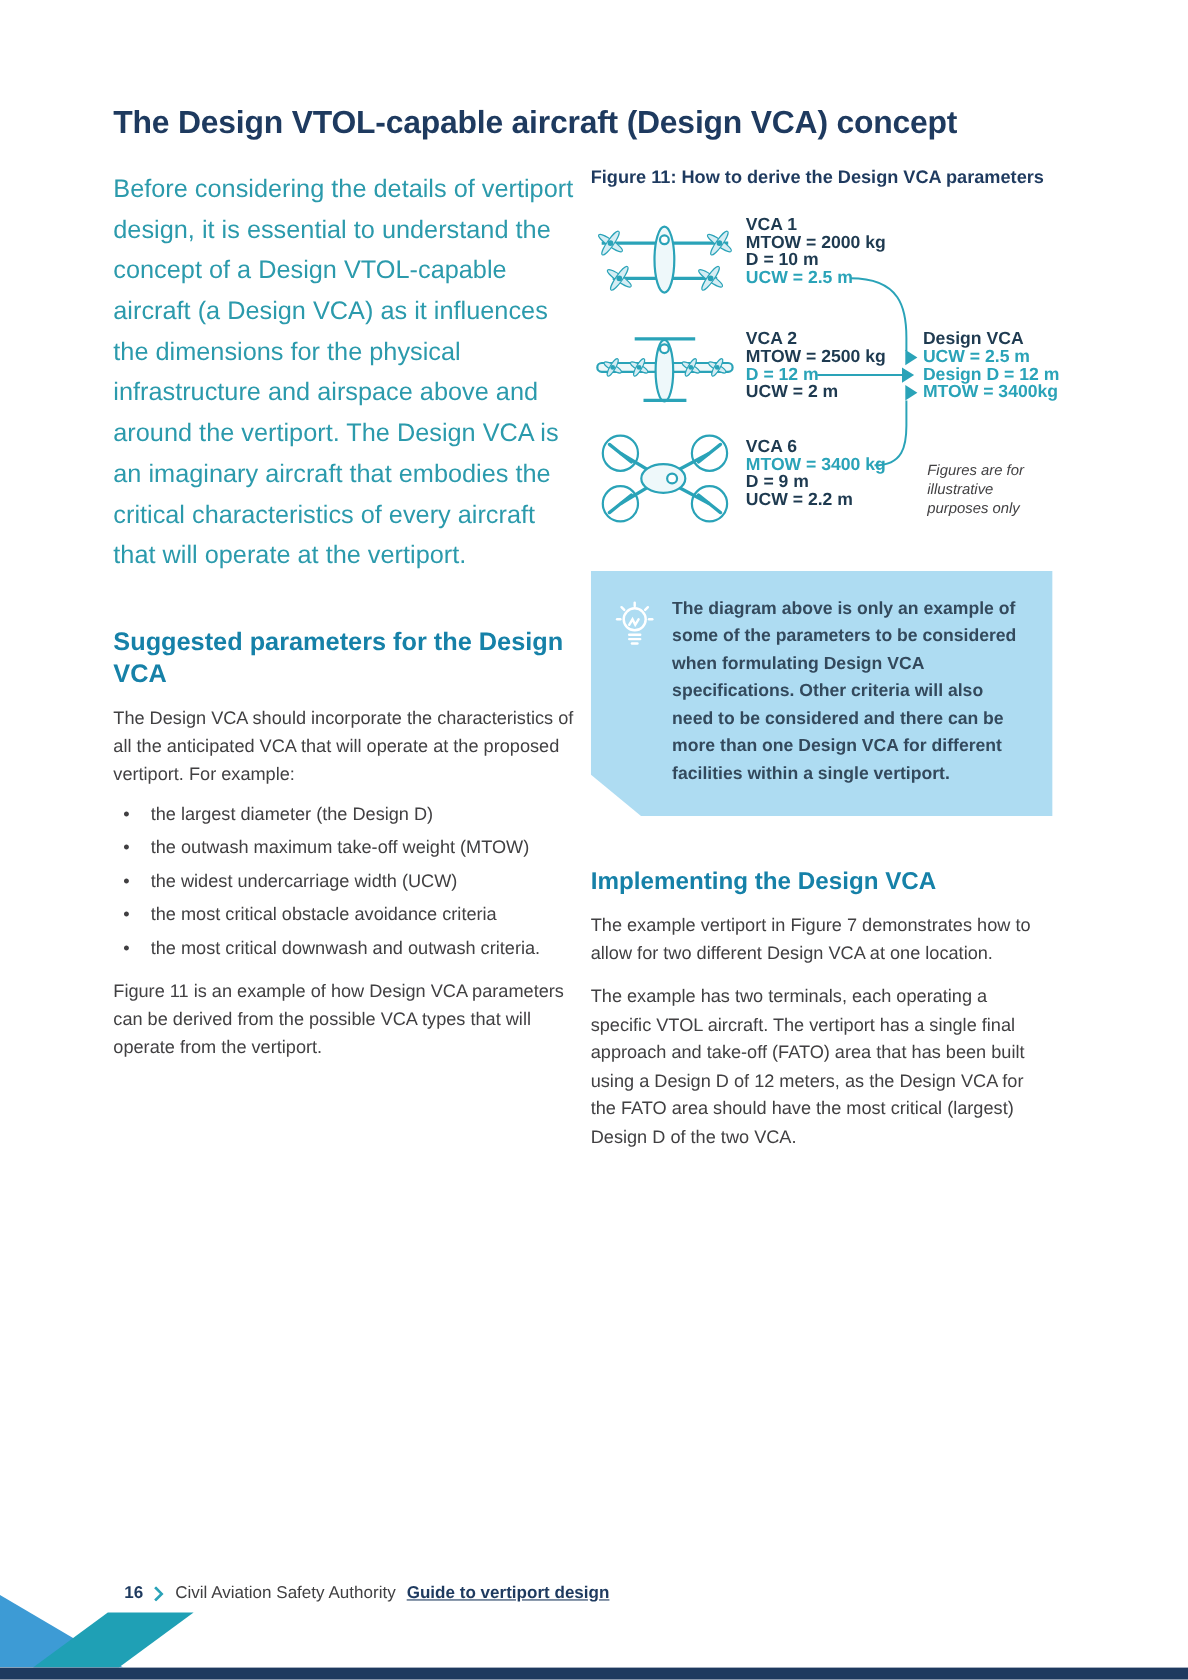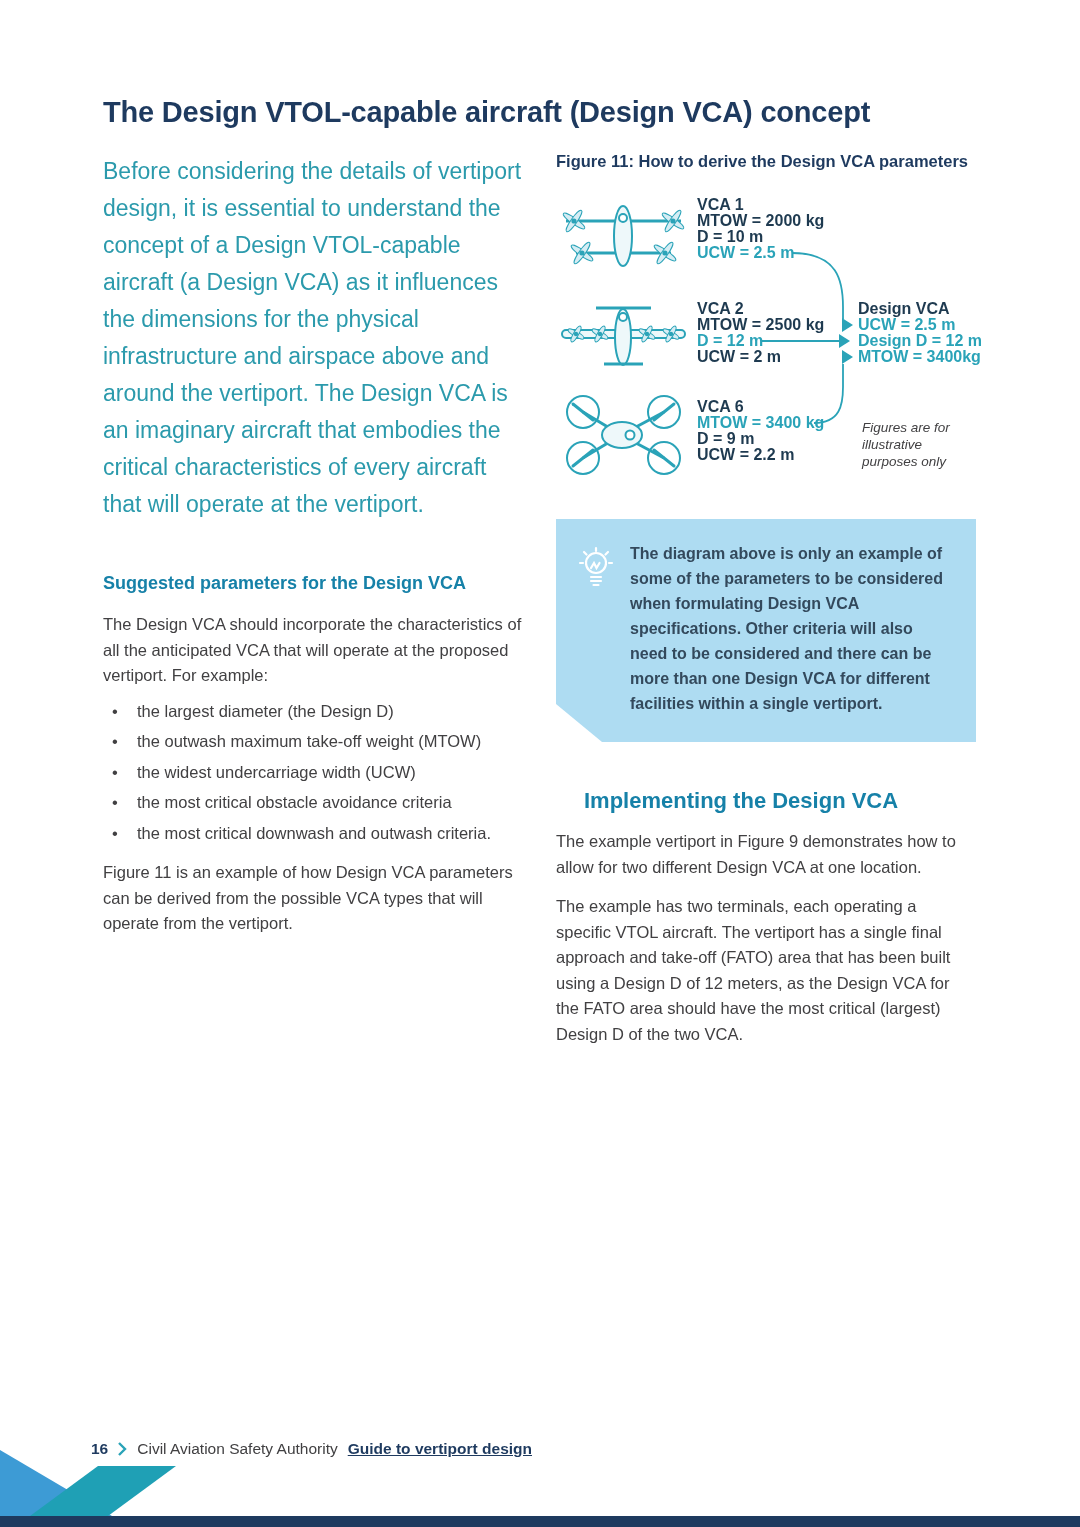--- a/index.html
+++ b/index.html
@@ -3,48 +3,48 @@
 <meta charset="utf-8">
 <style>
   * { margin:0; padding:0; box-sizing:border-box; }
   body {
     width:1080px; height:1527px; position:relative; overflow:hidden;
     background:#ffffff; color:#414042;
     font-family:"Liberation Sans", sans-serif;
   }
   .content { padding:96px 104px 0 103px; }
   h1.title { font-size:29px; font-weight:bold; color:#1e3a5f; letter-spacing:-0.2px; }
-  .columns { display:flex; gap:14px; margin-top:20px;justify-content:space-between; }
+  .columns { display:flex; gap:14px; margin-top:20px; }
   .col-left  { width:420px; flex:none; }
   .col-right { width:420px; flex:none; }
   .intro { color:#2b9aac; font-size:23px; line-height:37px; margin-top:4px; }
-  h2.sect { color:#1681a8; font-size:18px; line-height:29px; font-weight:bold; }
+  h2.sect { color:#1681a8; font-size:23px; line-height:29px; font-weight:bold; }
   .col-left h2.sect { margin-top:46px; }
-  .col-right h2.sect { margin-top:44px; font-size:22px;margin-left:28px; }
+  .col-right h2.sect { margin-top:44px; font-size:22px; }
   .body { font-size:16.5px; line-height:25.5px; margin-top:14px; }
   ul.bullets { list-style:none; margin-top:10px; }
   ul.bullets li { position:relative; padding-left:34px; margin-bottom:5px; font-size:16.5px; line-height:25.5px; }
   ul.bullets li::before { content:"\2022"; position:absolute; left:9px; color:#414042; }
   .fig-caption { color:#1e3a5f; font-weight:bold; font-size:16.5px; line-height:24px; }
   .diagram { position:relative; height:300px; margin-top:16px; }
   .vca-art { position:absolute; left:0; width:135px; height:88px; }
   .vca-labels { position:absolute; left:141px; }
   .vl { font-size:16px; line-height:16px; font-weight:bold; color:#1e3a50; white-space:nowrap; }
   .vl.teal { color:#2aa3b8; }
   .design-box { position:absolute; left:302px; top:112px; }
   .fig-note { position:absolute; left:306px; top:230px; width:104px; font-style:italic; font-size:13.5px; line-height:17px; color:#414042; }
   .connectors { position:absolute; left:0; top:0; width:420px; height:300px; pointer-events:none; }
   .callout {
     margin-top:30px; background:#aedcf2; display:flex; gap:6px;
     padding:22px 24px 26px 12px;
     clip-path:polygon(0 0, 100% 0, 100% 100%, 46px 100%, 0 calc(100% - 38px));
   }
   .callout .bulb { flex:none; width:56px; padding-top:4px; display:flex; justify-content:center; }
   .callout p { font-size:16px; line-height:25px; font-weight:bold; color:#33495c; }
-  .footer { position:absolute; left:91px; top:1440px; display:flex; align-items:center; gap:10px; font-size:15.5px; }
+  .footer { position:absolute; left:113px; top:1440px; display:flex; align-items:center; gap:10px; font-size:15.5px; }
   .footer .pg  { color:#1e3a5f; font-weight:bold; }
   .footer .org { color:#414042; }
   .footer .doc { color:#1e3a5f; font-weight:bold;text-decoration:underline; }
   .corner-decoration { position:absolute; left:0; bottom:11px; }
   .bottom-bar { position:absolute; left:0; bottom:0; width:1080px; height:11px; background:#1e3a5f; }
 </style>
 </head>
 <body>
 
 <div class="content">
@@ -218,21 +218,21 @@
               <line x1="16" y1="32" x2="26" y2="32"></line>
               <line x1="16" y1="36" x2="26" y2="36"></line>
               <line x1="18.5" y1="40" x2="23.5" y2="40"></line>
             </g>
           </svg>
         </div>
         <p>The diagram above is only an example of some of the parameters to be considered when formulating Design VCA specifications. Other criteria will also need to be considered and there can be more than one Design VCA for different facilities within a single vertiport.</p>
       </div>
 
       <h2 class="sect">Implementing the Design VCA</h2>
-      <p class="body">The example vertiport in Figure 9 demonstrates how to allow for two different Design VCA at one location.</p>
+      <p class="body">The example vertiport in Figure 7 demonstrates how to allow for two different Design VCA at one location.</p>
       <p class="body">The example has two terminals, each operating a specific VTOL aircraft. The vertiport has a single final approach and take-off (FATO) area that has been built using a Design D of 12 meters, as the Design VCA for the FATO area should have the most critical (largest) Design D of the two VCA.</p>
     </div>
 
   </div>
 </div>
 
 <div class="footer">
   <span class="pg">16</span>
   <svg width="9" height="14" viewBox="0 0 9 14">
     <polyline points="1,1 7,7 1,13" fill="none" stroke="#2aa3b8" stroke-width="2.4"></polyline>

